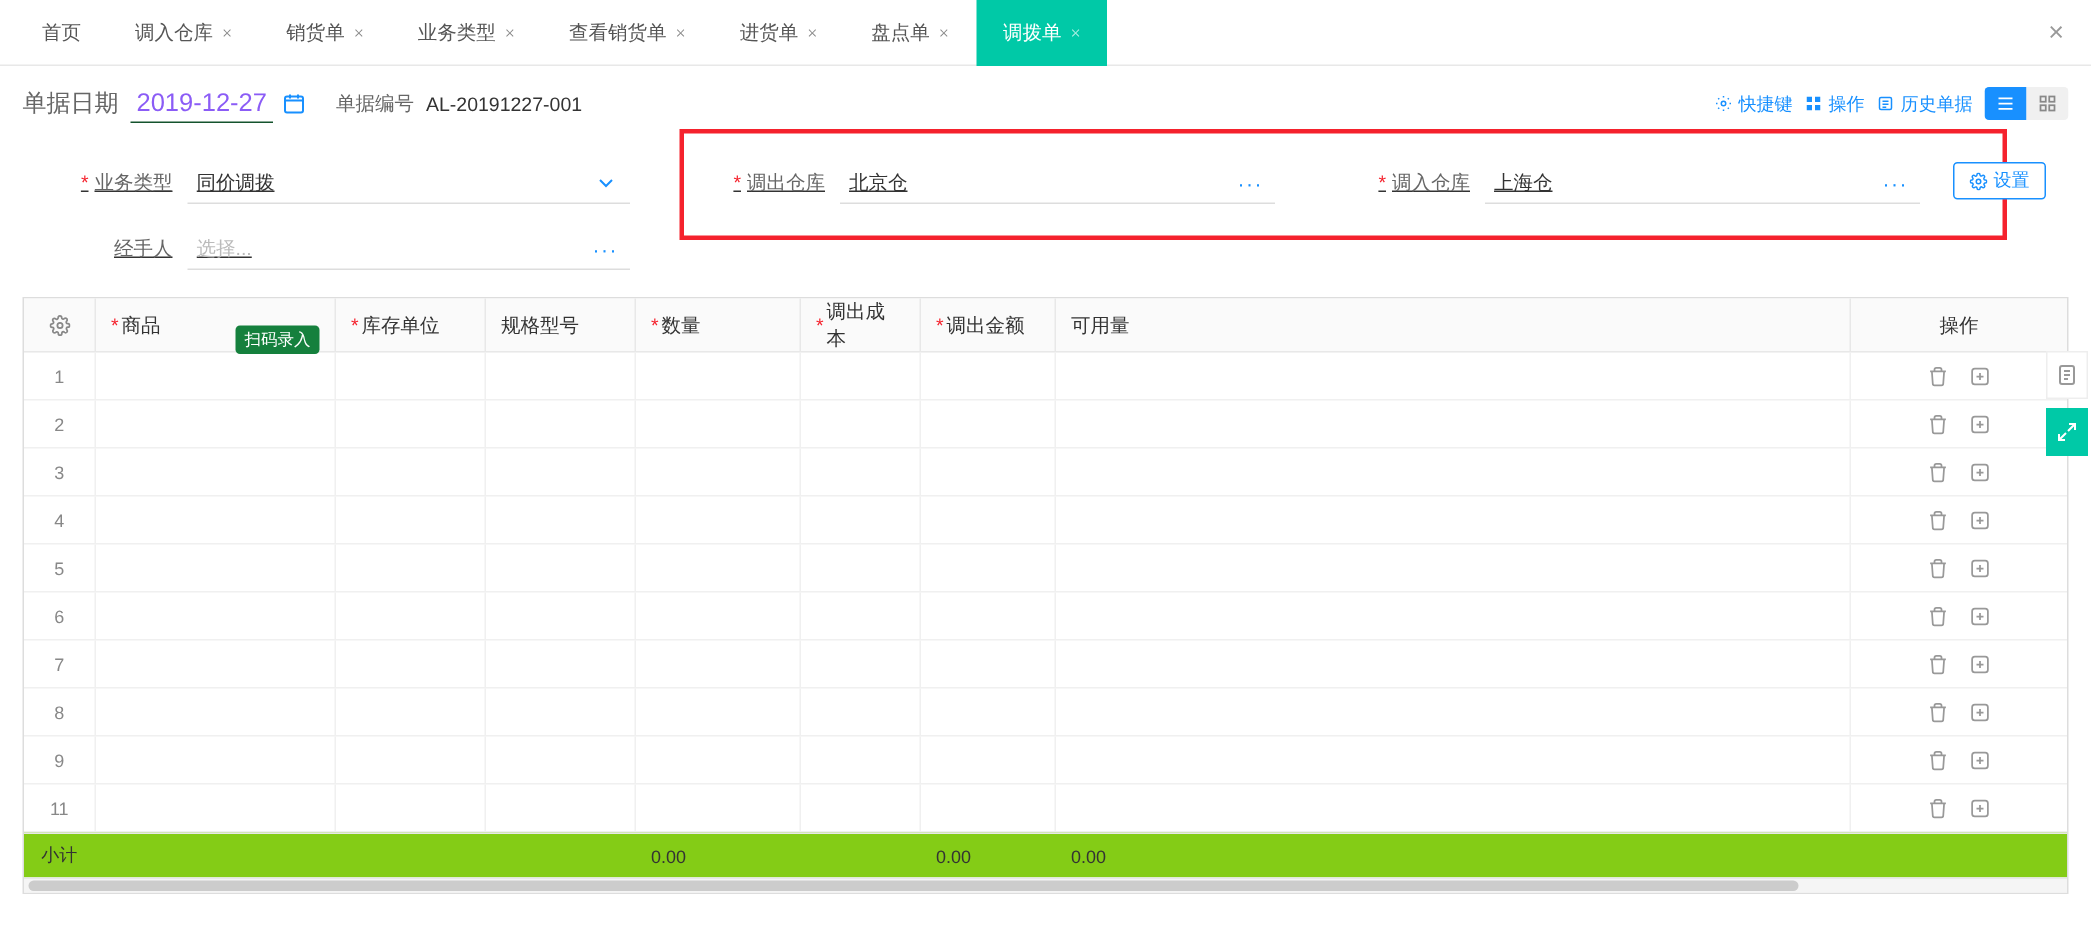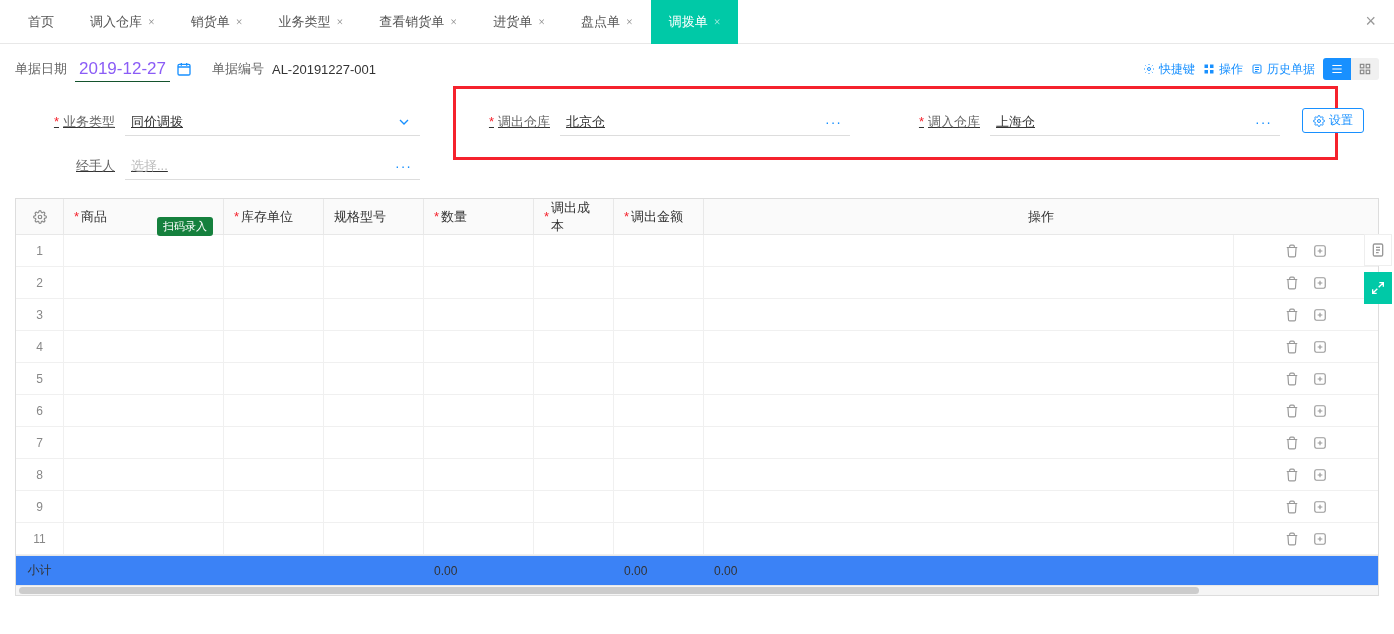--- a/index.html
+++ b/index.html
@@ -7,21 +7,21 @@
 
 
 .tabs-bar { display: flex; align-items: center; height: 44px; border-bottom: 1px solid #e8e8e8; padding-left: 10px; padding-right: 10px; }
 .tab { padding: 0 18px; height: 44px; line-height: 44px; display: flex; align-items: center; gap: 6px; color: #555; cursor: pointer; font-size: 13px; font-family: Liberation Serif, serif; }
 .tab.active { background: #00c9a7; color: #fff; }
 .tab-close { font-size: 12px; color: inherit; opacity: 0.7; cursor: pointer; }
 .tabs-close-all { margin-left: auto; font-size: 18px; color: #999; cursor: pointer; padding: 0 8px; }
 
 
 .header-row { display: flex; align-items: center; height: 50px; padding: 0 15px; }
-.hr-label { color: #666; font-size: 13px; }
+.hr-label { color: #666; font-size: 16px; }
 .hr-date { font-size: 17px; color: #8b5cf6; margin-left: 8px; border-bottom: 1px solid #14532d; padding: 2px 4px; }
 .cal-icon { color: #1890ff; margin-left: 6px; display: inline-flex; }
 .hr-num-label { margin-left: 20px; color: #666; }
 .hr-num { margin-left: 8px; color: #333; }
 .header-right { margin-left: auto; display: flex; align-items: center; gap: 8px; }
 .hr-link { color: #1890ff; font-size: 12px; display: inline-flex; align-items: center; gap: 4px; cursor: pointer; }
 .view-toggle { display: inline-flex; border-radius: 3px; overflow: hidden; }
 .view-btn { width: 28px; height: 22px; background: #f0f0f0; display: inline-flex; align-items: center; justify-content: center; cursor: pointer; color: #888; }
 .view-btn.active { background: #1890ff; color: #fff; }
 
@@ -56,21 +56,21 @@
 .col-amt { width: 90px; }
 .col-avail { width: 530px; }
 .col-op { flex: 1; justify-content: center; border-right: none; }
 .scan-badge { background: #15803d; color: #fff; border-radius: 3px; font-size: 11px; padding: 2px 6px; margin-top: 19px; }
 .tbody { max-height: 355px; overflow-y: auto; }
 .tr { display: flex; height: 32px; border-bottom: 1px solid #f0f0f0; }
 .td { border-right: 1px solid #f0f0f0; padding: 0 10px; display: flex; align-items: center; font-size: 12px; color: #666; }
 .td.col-gear { justify-content: center; color: #888; }
 .td.col-op { flex: 1; justify-content: center; gap: 14px; border-right: none; }
 .row-icon { color: #999; cursor: pointer; display: inline-flex; }
-.tfoot { display: flex; height: 30px; background: #3b82f6; border-top: 1px solid #e8e8e8; }
+.tfoot { display: flex; height: 30px; background: #84cc16; border-top: 1px solid #e8e8e8; }
 .tf { padding: 0 10px; display: flex; align-items: center; font-size: 12px; color: #333; border-right: 1px solid transparent; }
 .tf.col-gear { justify-content: center; }
 .scroll-track { height: 10px; background: #f5f5f5; border-top: 1px solid #e8e8e8; position: relative; }
 .scroll-thumb { position: absolute; left: 3px; top: 1px; height: 7px; width: 1180px; background: #ccc; border-radius: 4px; }
 
 
 .side-icons { position: absolute; right: 2px; top: 234px; display: flex; flex-direction: column; gap: 6px; }
 .side-icon { width: 28px; height: 32px; background: #fff; border: 1px solid #eee; display: flex; align-items: center; justify-content: center; color: #999; cursor: pointer; }
 .side-icon.green { background: #00c9a7; color: #fff; border-color: #00c9a7; }
 
@@ -231,20 +231,21 @@
           <span>数量</span>
         </div>
       <div class="th col-cost">
           <span class="req">*</span>
           <span>调出成本</span>
         </div>
       <div class="th col-amt">
           <span class="req">*</span>
           <span>调出金额</span>
         </div>
+      <div class="th col-avail">可用量</div>
       <div class="th col-op">操作</div>
     </div>
     <div class="tbody" id="tbody">
         <div class="tr">
           <div class="td col-gear">1</div>
           <div class="td col-prod"></div>
           <div class="td col-unit"></div>
           <div class="td col-spec"></div>
           <div class="td col-qty"></div>
           <div class="td col-cost"></div>

